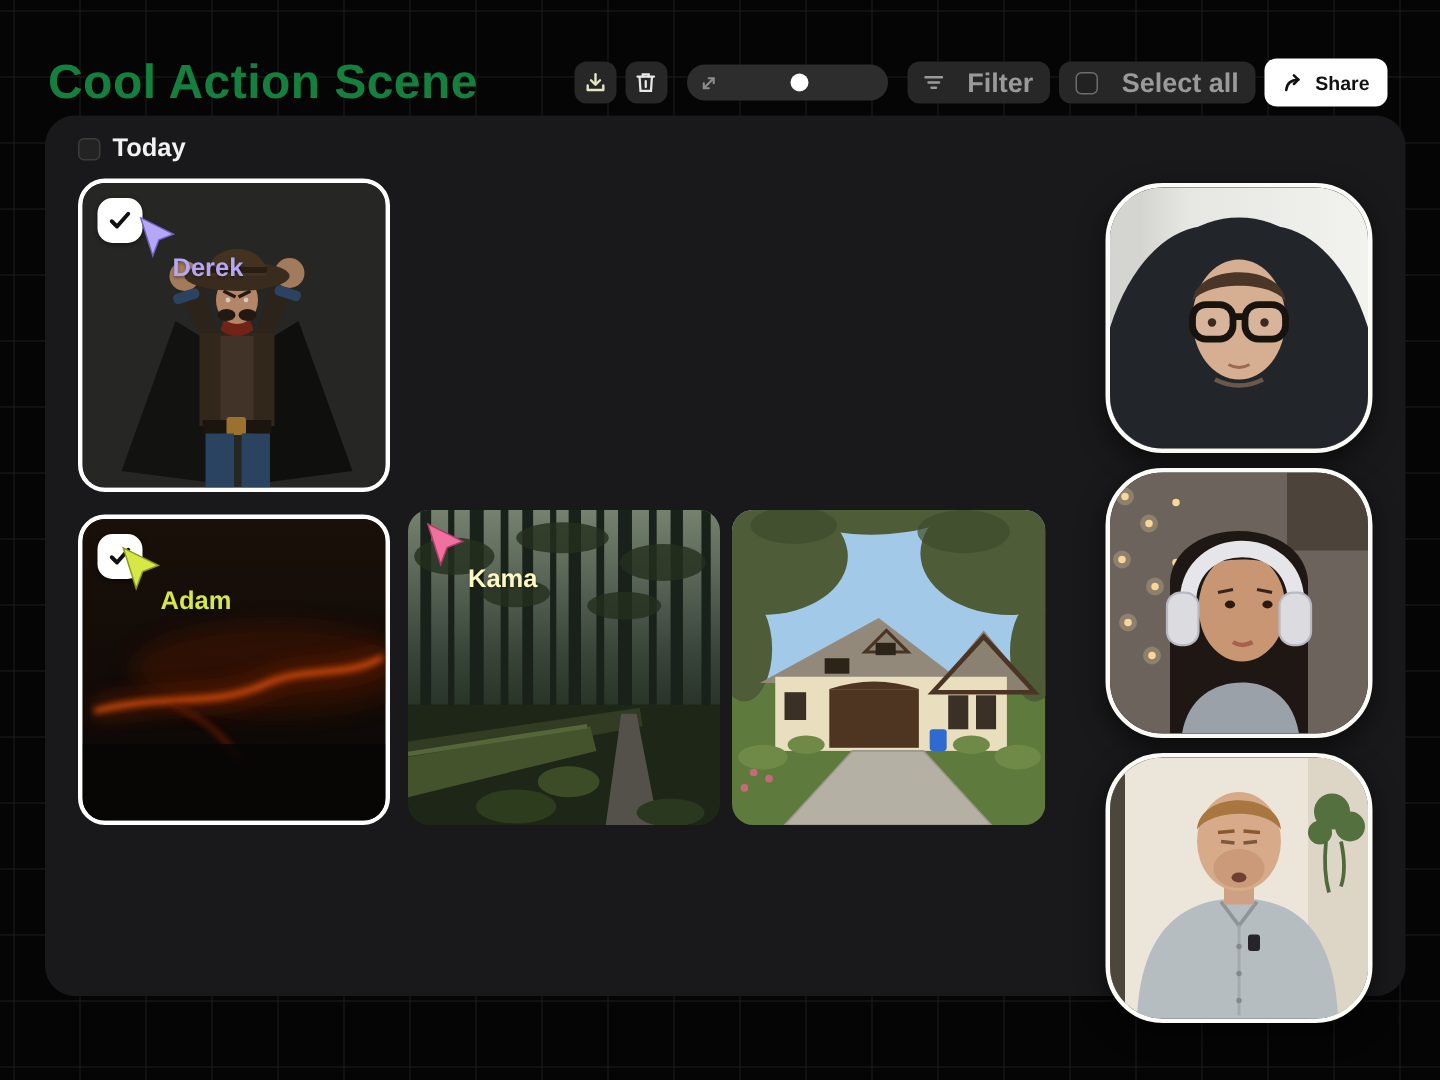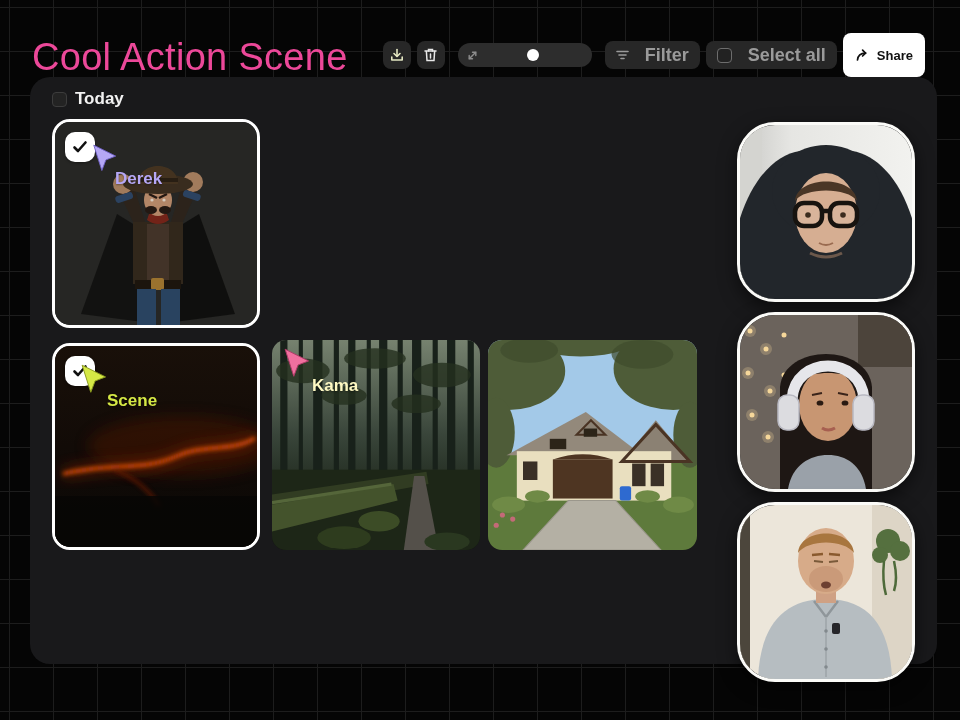--- a/index.html
+++ b/index.html
@@ -9,21 +9,21 @@
     background-image:
       linear-gradient(#1d1d1d 1px, transparent 1px),
       linear-gradient(90deg,#1d1d1d 1px, transparent 1px);
     background-size:44px 44px;
     background-position:9px 7px;
     font-family:"Liberation Sans",sans-serif;
     position:relative;
   }
   .title{
     position:absolute;left:32px;top:36px;margin:0;
-    font-size:38px;font-weight:400;color:#ec4899;letter-spacing:.3px;
+    font-size:32px;font-weight:700;color:#15803d;letter-spacing:.3px;
   }
   
   .toolbar{
     position:absolute;top:41px;right:35px;height:28px;
     display:flex;align-items:center;gap:6px;
   }
   .icon-btn{
     width:28px;height:28px;border:none;border-radius:8px;
     background:#272727;display:flex;align-items:center;justify-content:center;
     padding:0;cursor:pointer;
@@ -37,21 +37,21 @@
     position:absolute;top:6px;width:12px;height:12px;border-radius:50%;
     background:#fff;transform:translateX(-6px);
   }
   .text-btn{
     height:28px;border:none;border-radius:8px;background:#272727;
     color:#9a9a9a;font-size:18px;font-weight:600;
     display:flex;align-items:center;gap:16px;padding:0 11px;cursor:pointer;
     font-family:"Liberation Sans",sans-serif;
   }
   .share-btn{
-    height:44px;border:none;border-radius:8px;background:#ffffff;
+    height:32px;border:none;border-radius:8px;background:#ffffff;
     color:#111;font-size:13px;font-weight:700;
     display:flex;align-items:center;gap:6px;padding:14px 12px;cursor:pointer;
     font-family:"Liberation Sans",sans-serif;
   }
   .cb-glyph{
     width:13px;height:13px;border:1.5px solid #6d6d6d;border-radius:4px;
     display:inline-block;background:#222;
   }
   
   .panel{
@@ -217,21 +217,21 @@
     </svg>
     <div class="badge">
       <svg width="16" height="14" viewBox="0 0 16 14" fill="none" stroke="#111" stroke-width="2.6" stroke-linecap="round" stroke-linejoin="round">
           <path d="M2.5 7.5 6 11 13.5 2.5"></path>
         </svg>
     </div>
     <div class="cursor" style="left:22px;top:18px;">
       <svg class="cursor-arrow" width="30" height="32" viewBox="0 0 24 26">
         <path d="M4 1 L11 23 L14.5 13.8 L23 10.5 Z" fill="#d5e845" stroke="#8a9a1e" stroke-width="0.8"></path>
       </svg>
-      <span class="cursor-label" style="left: 30px; top: 27px; color: rgb(213, 232, 69);">Scene</span>
+      <span class="cursor-label" style="left: 30px; top: 27px; color: rgb(213, 232, 69);">Adam</span>
     </div>
   </div>
 
   <div class="thumb" style="left:242px;top:263px;width:208px;height:210px;">
     <svg class="art" viewBox="0 0 202 204" preserveAspectRatio="none">
       <defs>
         <linearGradient id="fbg" x1="0" y1="0" x2="0" y2="1">
           <stop offset="0" stop-color="#76826f"></stop>
             <stop offset="0.45" stop-color="#39453a"></stop>
             <stop offset="0.7" stop-color="#222c20"></stop>

